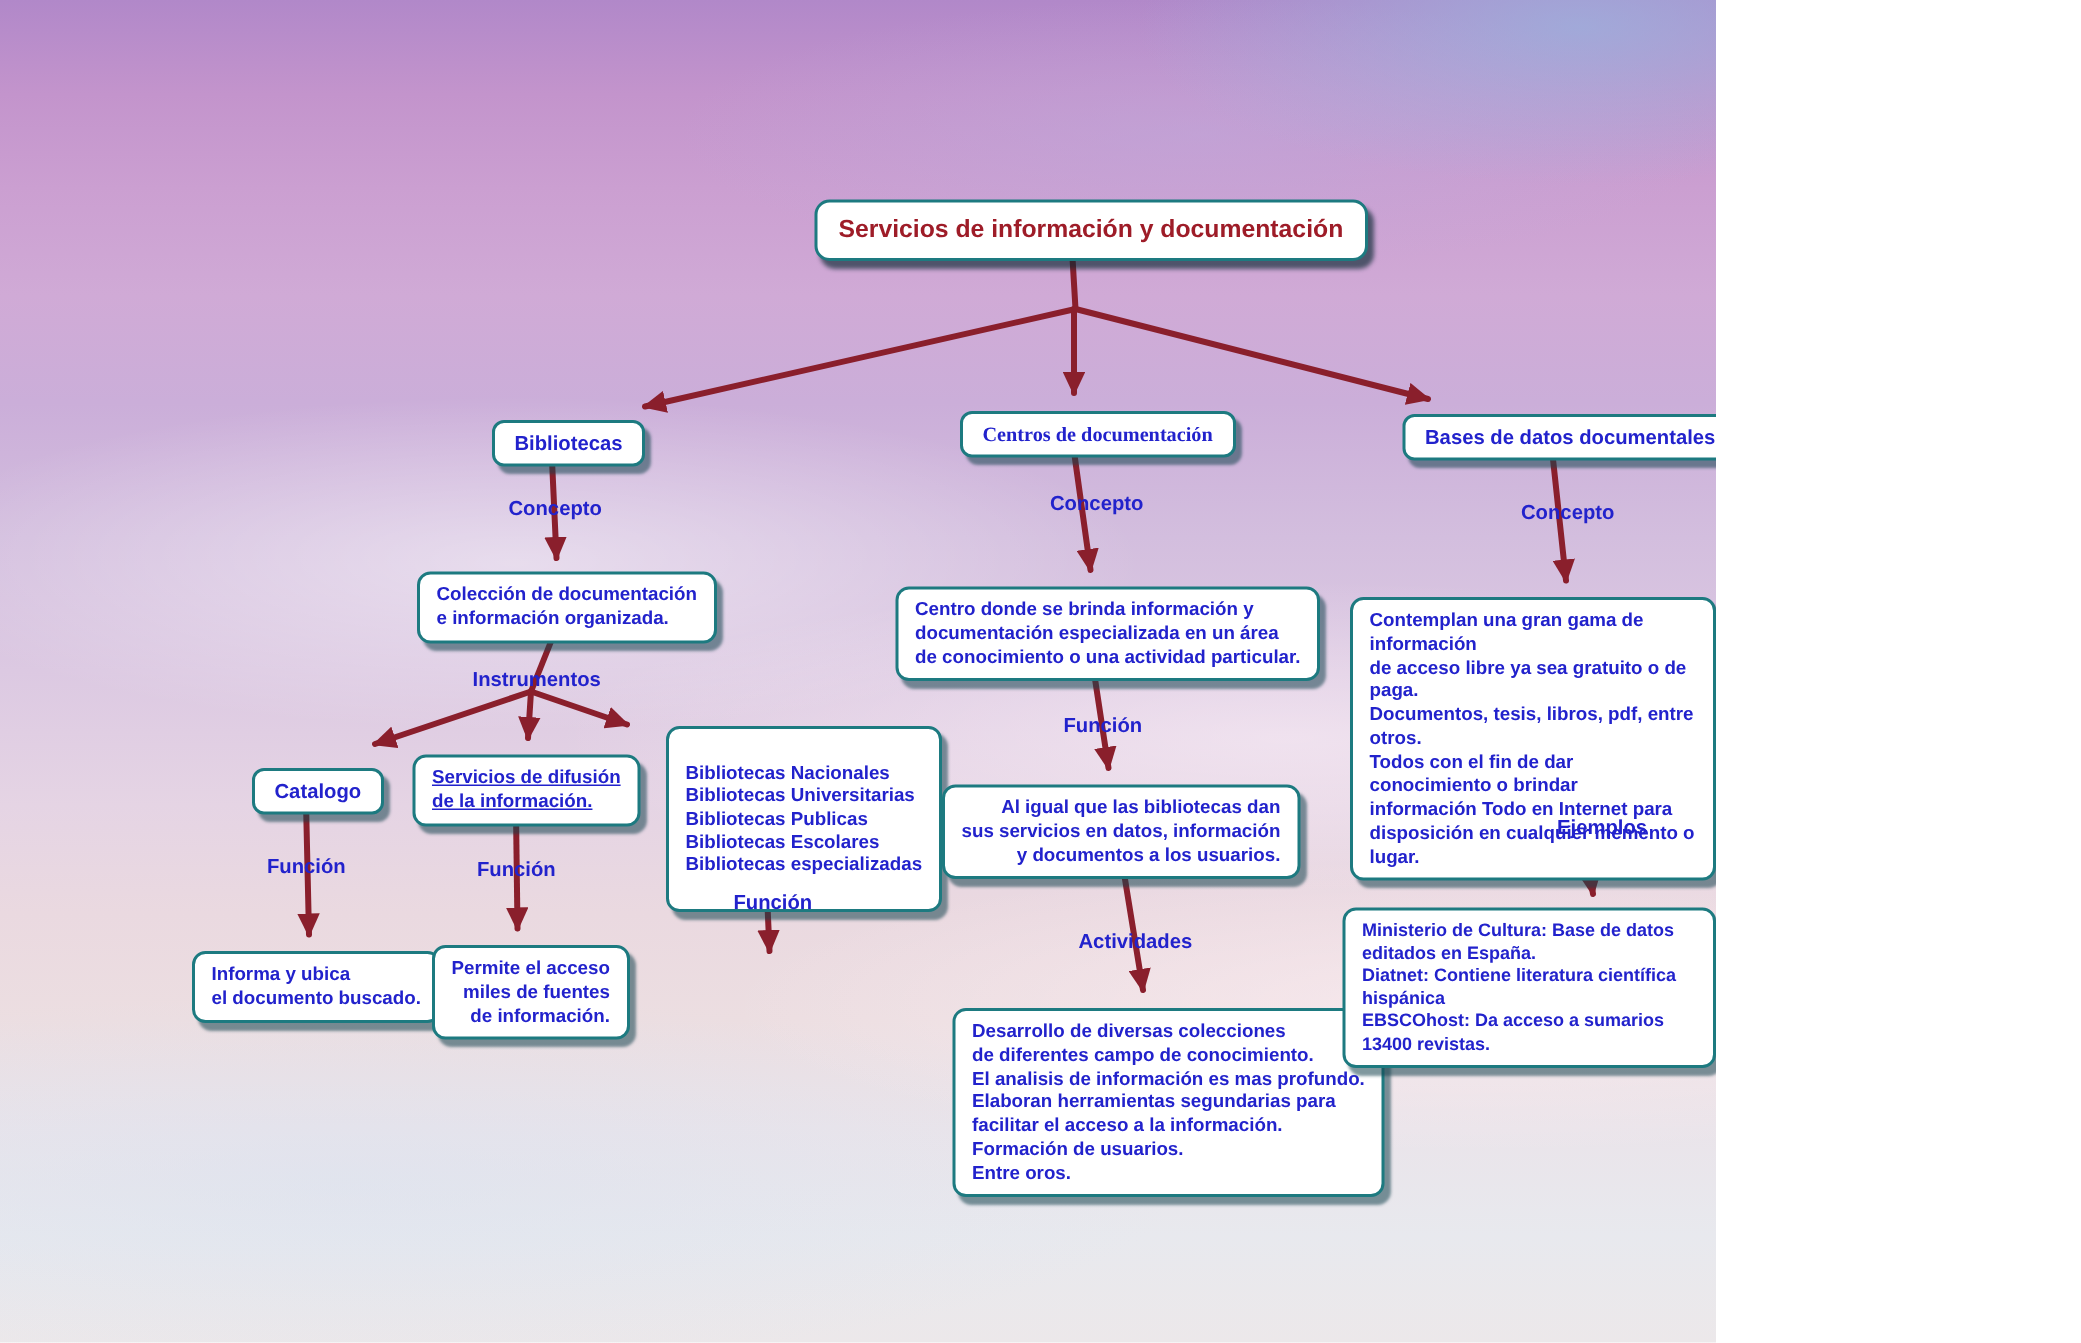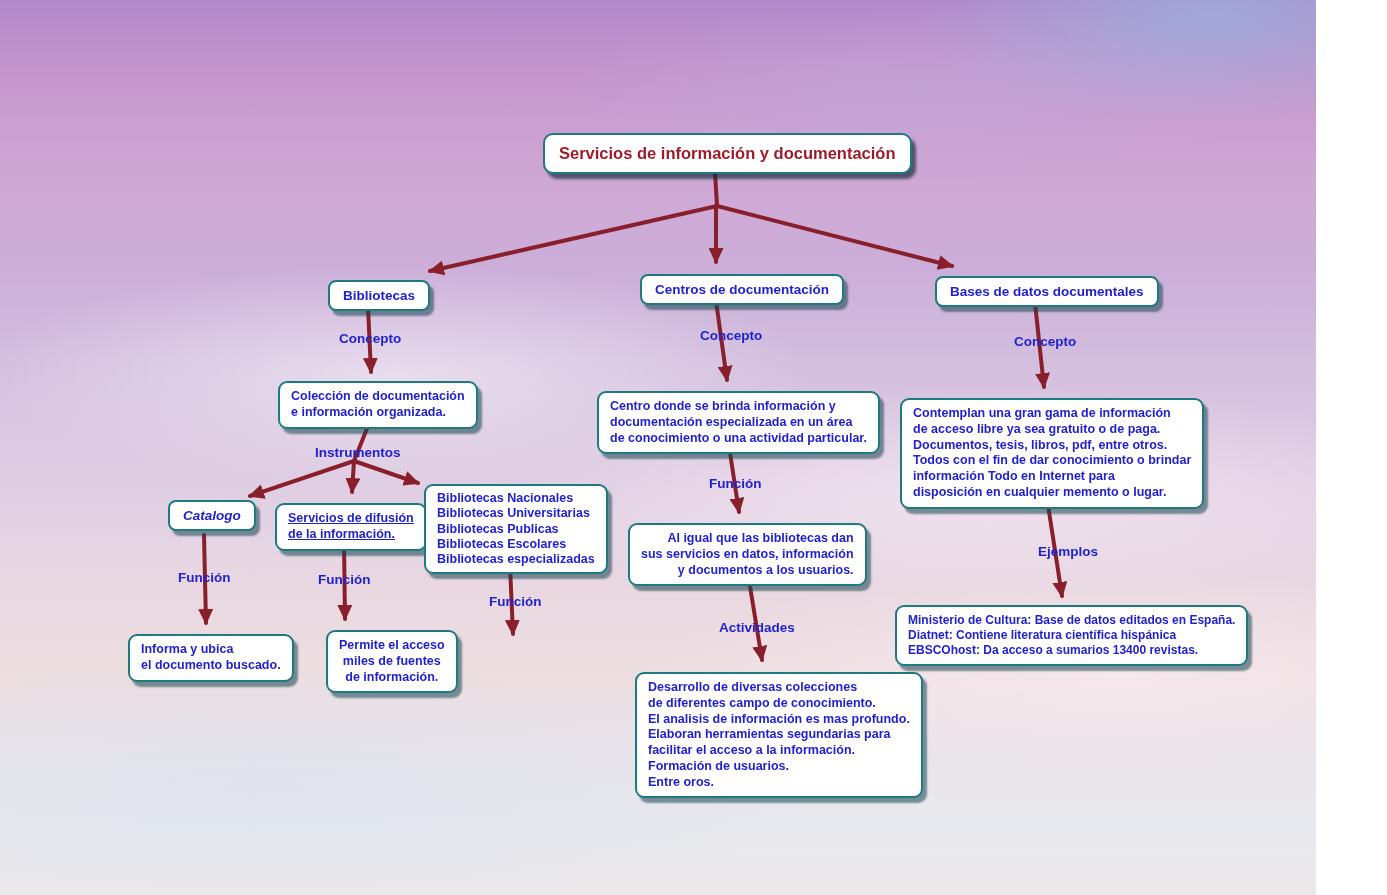--- a/index.html
+++ b/index.html
@@ -7,42 +7,42 @@
     --border:#1d7a80;
     --text-blue:#2222cc;
     --title-red:#9e1c28;
   }
   *{margin:0;padding:0;box-sizing:border-box;}
   body{
     width:1387px;height:895px;overflow:hidden;
     font-family:"Liberation Sans", sans-serif;
   }
   .canvas{
-    position:relative;width:1316px;height:895px;overflow:hidden;
+    position:relative;width:1144px;height:895px;overflow:hidden;
     background:
       radial-gradient(ellipse 420px 150px at 92% 2%, rgba(150,185,225,.65), transparent 70%),
       radial-gradient(ellipse 500px 130px at 70% 10%, rgba(190,170,220,.5), transparent 70%),
       radial-gradient(ellipse 600px 160px at 30% 42%, rgba(255,255,255,.45), transparent 70%),
       radial-gradient(ellipse 700px 150px at 75% 55%, rgba(255,245,250,.5), transparent 70%),
       radial-gradient(ellipse 800px 180px at 20% 88%, rgba(215,225,240,.45), transparent 70%),
       radial-gradient(ellipse 700px 140px at 85% 75%, rgba(255,240,245,.55), transparent 70%),
       linear-gradient(180deg,#b188c9 0%,#c394cc 7%,#cb9fd1 14%,#d0aad6 22%,#cbaed9 30%,#d3bede 40%,#dcc9e2 50%,#e5d4e4 60%,#ead9e0 68%,#ecdee1 76%,#eae4ea 84%,#e8e9ee 92%,#ece8ea 100%);
   }
   svg.edges{position:absolute;left:0;top:0;width:1387px;height:895px;}
   .arrow{stroke:var(--arrow);stroke-width:4;fill:none;stroke-linecap:round;}
   .ah{fill:var(--arrow);}
   .node{
     position:absolute;display:inline-block;
     background:#ffffff;border:2.5px solid var(--border);border-radius:9px;
     box-shadow:4px 5px 2px rgba(22,68,78,.55);
     color:var(--text-blue);font-weight:bold;font-size:12.5px;line-height:1.26;
     padding:6px 11px;white-space:pre-line;
   }
   .node.header{font-size:13.5px;text-align:right;padding:5px 13px;border-radius:8px;white-space:nowrap;}
-  .node.center{text-align:center;margin-left:38px;}
+  .node.center{text-align:right;}
   .node.title-box{
     font-size:16.5px;color:var(--title-red);text-align:center;white-space:nowrap;
     padding:8px 14px;border-radius:10px;box-shadow:4px 5px 3px rgba(10,40,50,.65);
   }
   .edge-label{
     position:absolute;color:var(--text-blue);font-weight:bold;font-size:13.5px;white-space:nowrap;
   }
 </style>
 </head>
 <body>
@@ -75,40 +75,40 @@
   </svg>
 
   <div class="node title-box" style="left:543px;top:133px;min-width:345px;">Servicios de información y documentación</div>
 
   <div class="node header" style="left:328px;top:280px;">Bibliotecas</div>
   <div class="edge-label" style="left:339px;top:331px;">Concepto</div>
   <div class="node" style="left:278px;top:381px;">Colección de documentación
 e información organizada.</div>
   <div class="edge-label" style="left:315px;top:445px;">Instrumentos</div>
 
-  <div class="node header" style="left:168px;top:500px;font-style:italic;">Catalogo</div>
+  <div class="node header" style="left:168px;top:512px;">Catalogo</div>
   <div class="node" style="left:275px;top:503px;text-decoration:underline;">Servicios de difusión
 de la información.</div>
-  <div class="node" style="left:424px;top:484px;padding:5px 11px;line-height:1.22;">Bibliotecas Nacionales
+  <div class="node" style="left:444px;top:484px;padding:22px 11px;line-height:1.22;">Bibliotecas Nacionales
 Bibliotecas Universitarias
 Bibliotecas Publicas
 Bibliotecas Escolares
 Bibliotecas especializadas</div>
 
   <div class="edge-label" style="left:178px;top:570px;">Función</div>
   <div class="edge-label" style="left:318px;top:572px;">Función</div>
   <div class="edge-label" style="left:489px;top:594px;">Función</div>
 
   <div class="node" style="left:128px;top:634px;">Informa y ubica
 el documento buscado.</div>
   <div class="node center" style="left:288px;top:630px;">Permite el acceso
 miles de fuentes
 de información.</div>
 
-  <div class="node header" style="left:640px;top:274px;">Centros de documentación</div>
+  <div class="node header" style="left:640px;top:274px;font-family:Liberation Serif, serif;">Centros de documentación</div>
   <div class="edge-label" style="left:700px;top:328px;">Concepto</div>
   <div class="node" style="left:597px;top:391px;">Centro donde se brinda información y
 documentación especializada en un área
 de conocimiento o una actividad particular.</div>
   <div class="edge-label" style="left:709px;top:476px;">Función</div>
   <div class="node" style="left:628px;top:523px;text-align:right;">Al igual que las bibliotecas dan
 sus servicios en datos, información
 y documentos a los usuarios.</div>
   <div class="edge-label" style="left:719px;top:620px;">Actividades</div>
   <div class="node" style="left:635px;top:672px;">Desarrollo de diversas colecciones

